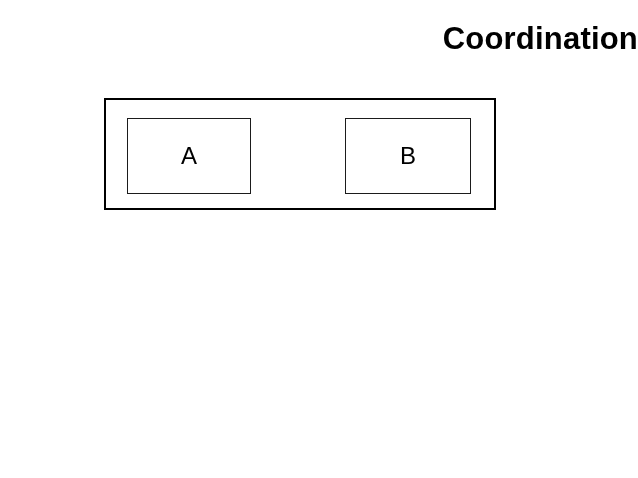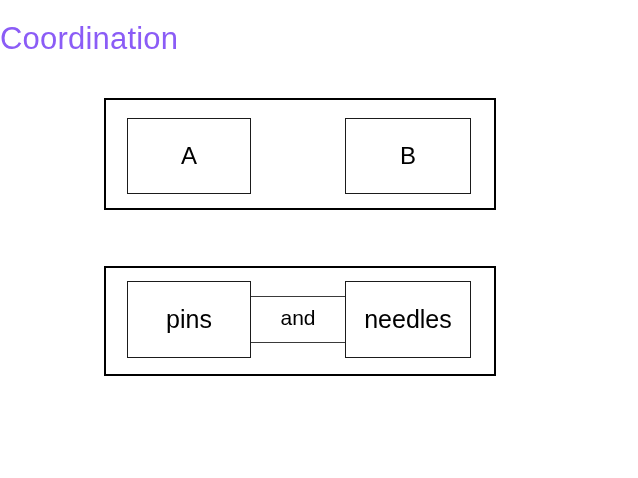--- a/index.html
+++ b/index.html
@@ -26,26 +26,26 @@
     height: 478px;
     background: #ffffff;
   }
 
   
   .slide-title {
     position: absolute;
     left: 0;
     top: 20px;
     width: 638px;
-    text-align: left;
+    text-align: right;
     font-size: 31px;
-    font-weight: normal;
+    font-weight: bold;
     letter-spacing: 0.2px;
     line-height: 38px;
-    color: #8b5cf6;
+    color: #000000;
   }
 
   
   .diagram {
     position: absolute;
     box-sizing: border-box;
     border: 2px solid #000000;
     background: #ffffff;
   }
   .diagram-top {
@@ -175,33 +175,14 @@
       <span class="node-label">A</span>
     </div>
 
 
     <div class="node node-b">
       <span class="node-label">B</span>
     </div>
 
   </div>
 
-  <div class="diagram diagram-bottom">
-
-    <div class="node node-pins">
-      <span class="node-label">pins</span>
-    </div>
-
-    <div class="connector connector-bottom">
-      <div class="rail rail-top"></div>
-      <div class="rail rail-bottom"></div>
-      <div class="connector-label">
-        <div>and</div>
-      </div>
-    </div>
-
-    <div class="node node-needles">
-      <span class="node-label">needles</span>
-    </div>
-
-  </div>
 
 </div>
 
 </body></html>

